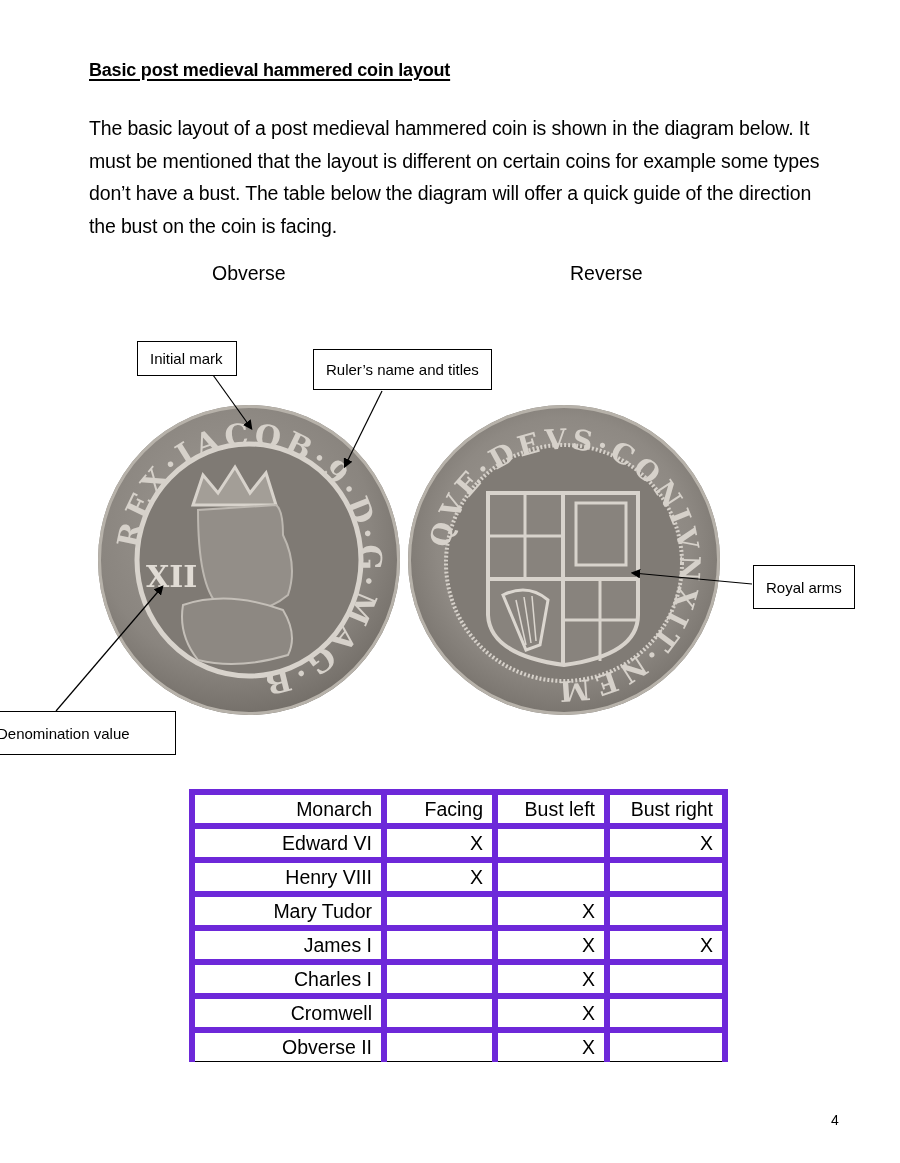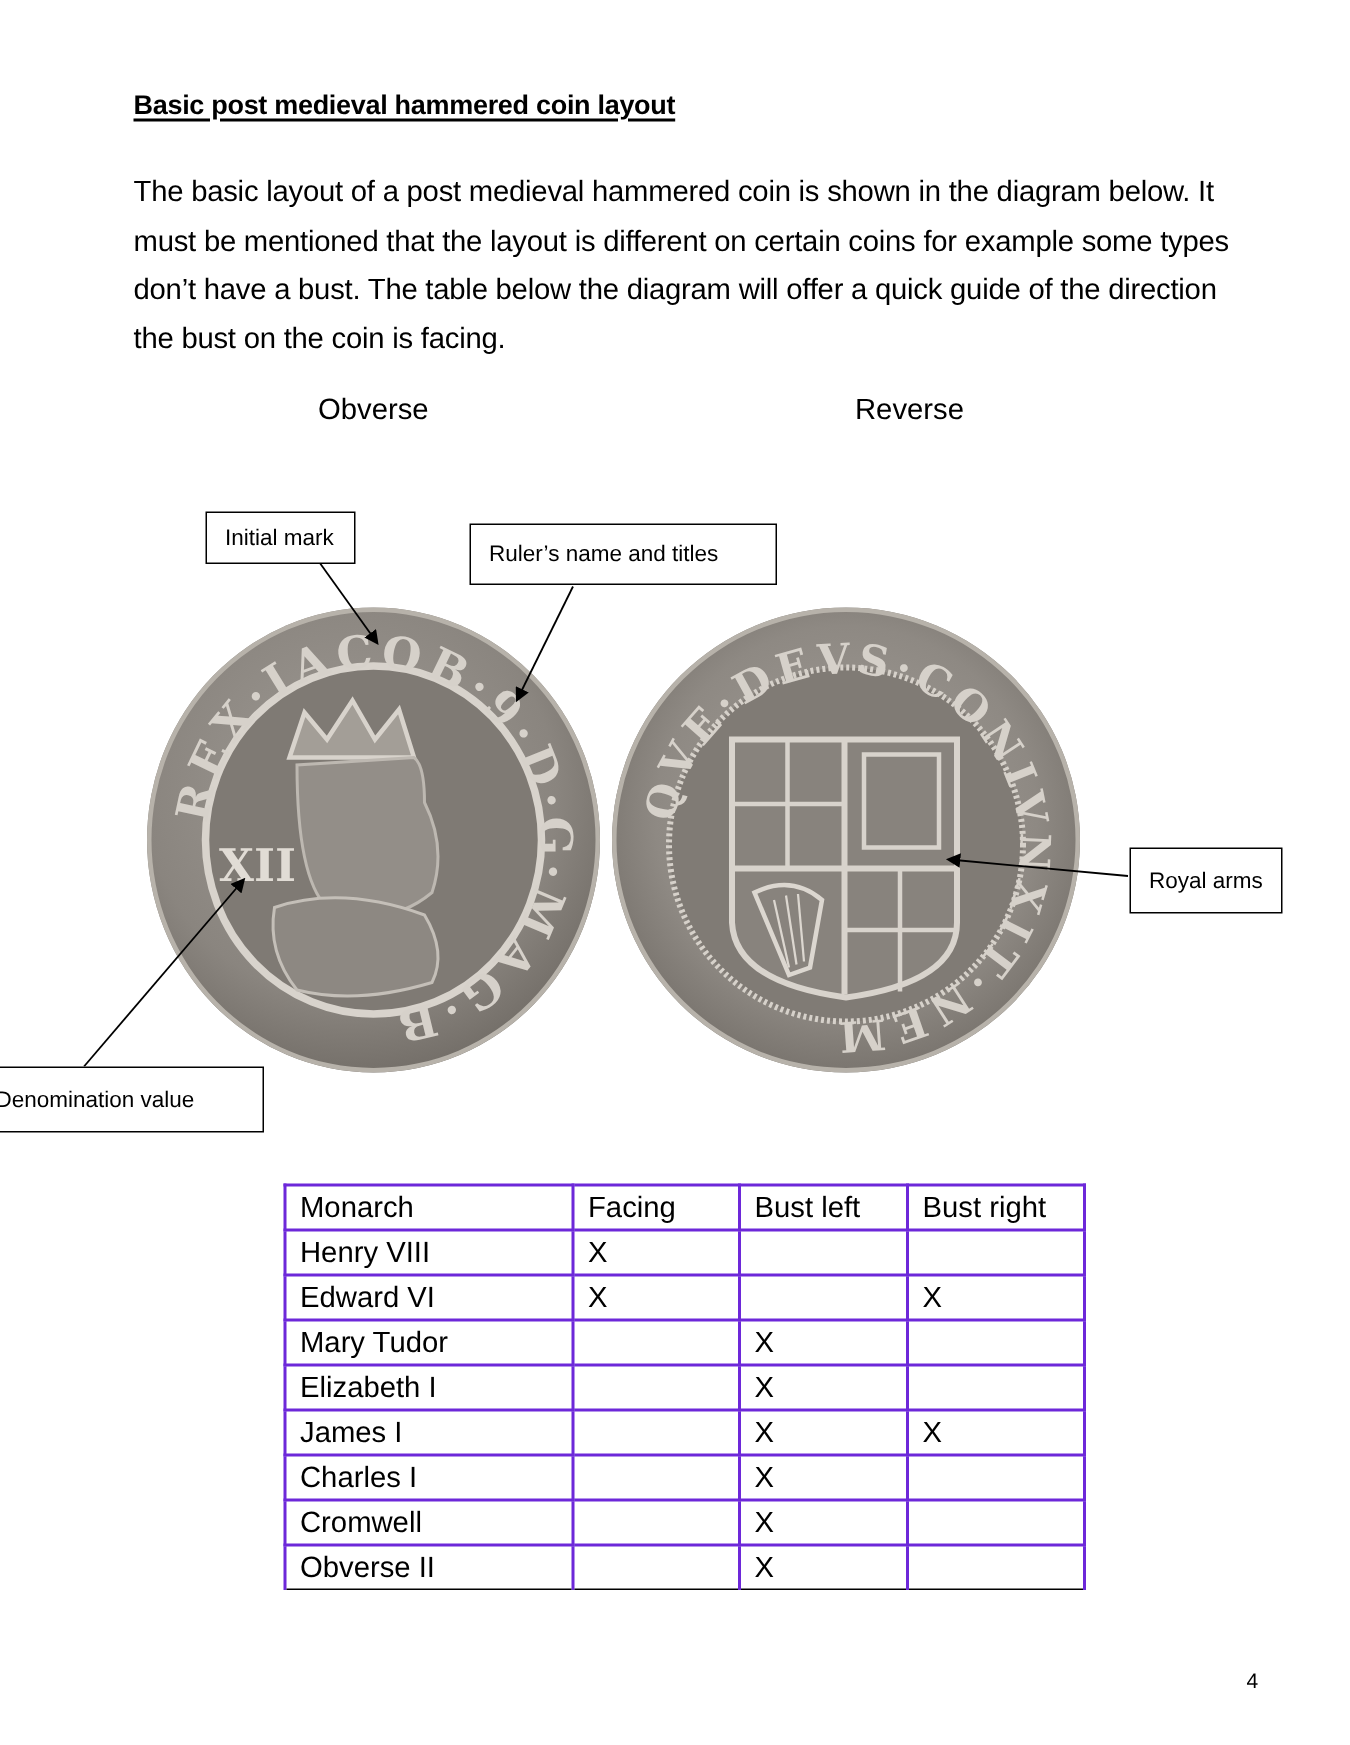--- a/index.html
+++ b/index.html
@@ -8,21 +8,21 @@
   .abs { position: absolute; }
   .title { left: 89px; top: 60px; font-size: 18px; font-weight: bold; text-decoration: underline;
            text-underline-offset: 3px; text-decoration-thickness: 2px; letter-spacing: -0.2px; }
   .para { left: 89px; top: 112px; width: 750px; font-size: 19.5px; line-height: 32.5px; letter-spacing: -0.15px; }
   .side-label { font-size: 19.5px; top: 262px; margin-left: 12px; }
   .callout { border: 1.5px solid #000; background: #fff; font-size: 15px; box-sizing: border-box;
              padding: 0 12px; display: flex; align-items: center; white-space: nowrap; }
   svg.lines { position: absolute; left: 0; top: 0; pointer-events: none; }
   .coin { position: absolute; border-radius: 50%; }
   table.guide { position: absolute; left: 189px; top: 789px; border-collapse: collapse; font-size: 19.5px; }
-  table.guide td { border: 2px solid #6d28d9; height: 28px; padding: 0 9px; vertical-align: middle; line-height: 28px; }
+  table.guide td { border: 6px solid #6d28d9; height: 28px; padding: 0 9px; vertical-align: middle; line-height: 28px; text-align: right; }
   table.guide tr:last-child td { border-bottom: 1.5px solid #000; }
   .page-num { left: 831px; top: 1112px; font-size: 14px; }
 </style>
 </head>
 <body>
 
 <div class="abs title">Basic post medieval hammered coin layout</div>
 <div class="abs para">The basic layout of a post medieval hammered coin is shown in the diagram below. It must be mentioned that the layout is different on certain coins for example some types don’t have a bust. The table below the diagram will offer a quick guide of the direction the bust on the coin is facing.</div>
 
 <div class="abs side-label" style="left:200px;">Obverse</div>
@@ -85,21 +85,21 @@
   </defs>
   <line x1="213" y1="375" x2="251" y2="428" stroke="#000" stroke-width="1.2" marker-end="url(#arrow)"></line>
   <line x1="382" y1="391" x2="345" y2="466" stroke="#000" stroke-width="1.2" marker-end="url(#arrow)"></line>
   <line x1="752" y1="584" x2="633" y2="573" stroke="#000" stroke-width="1.2" marker-end="url(#arrow)"></line>
   <line x1="56" y1="711" x2="162" y2="587" stroke="#000" stroke-width="1.2" marker-end="url(#arrow)"></line>
 </svg>
 
 <div class="abs callout" style="left:137px; top:341px; width:100px; height:35px;">
   <span>Initial mark</span>
 </div>
-<div class="abs callout" style="left:313px; top:349px; width:205px; height:41px;">
+<div class="abs callout" style="left:313px; top:349px; width:179px; height:41px;">
   <span>Ruler’s name and titles</span>
 </div>
 <div class="abs callout" style="left:753px; top:565px; width:102px; height:44px;">
   <span>Royal arms</span>
 </div>
 <div class="abs callout" style="left:-12px; top:711px; width:188px; height:44px; padding-left:8px;">
   <span>Denomination value</span>
 </div>
 
 <table class="guide">
@@ -110,39 +110,33 @@
       <col style="width:118px">
   </colgroup>
   <tbody>
       <tr>
     <td>Monarch</td>
     <td>Facing</td>
     <td>Bust left</td>
     <td>Bust right</td>
   </tr>
   <tr>
+    <td>Edward VI</td>
+    <td>X</td>
+    <td></td>
+    <td>X</td>
+  </tr>
+  <tr>
     <td>Henry VIII</td>
     <td>X</td>
     <td></td>
     <td></td>
   </tr>
   <tr>
-    <td>Edward VI</td>
-    <td>X</td>
-    <td></td>
-    <td>X</td>
-  </tr>
-  <tr>
     <td>Mary Tudor</td>
-    <td></td>
-    <td>X</td>
-    <td></td>
-  </tr>
-  <tr>
-    <td>Elizabeth I</td>
     <td></td>
     <td>X</td>
     <td></td>
   </tr>
   <tr>
     <td>James I</td>
     <td></td>
     <td>X</td>
     <td>X</td>
   </tr>

